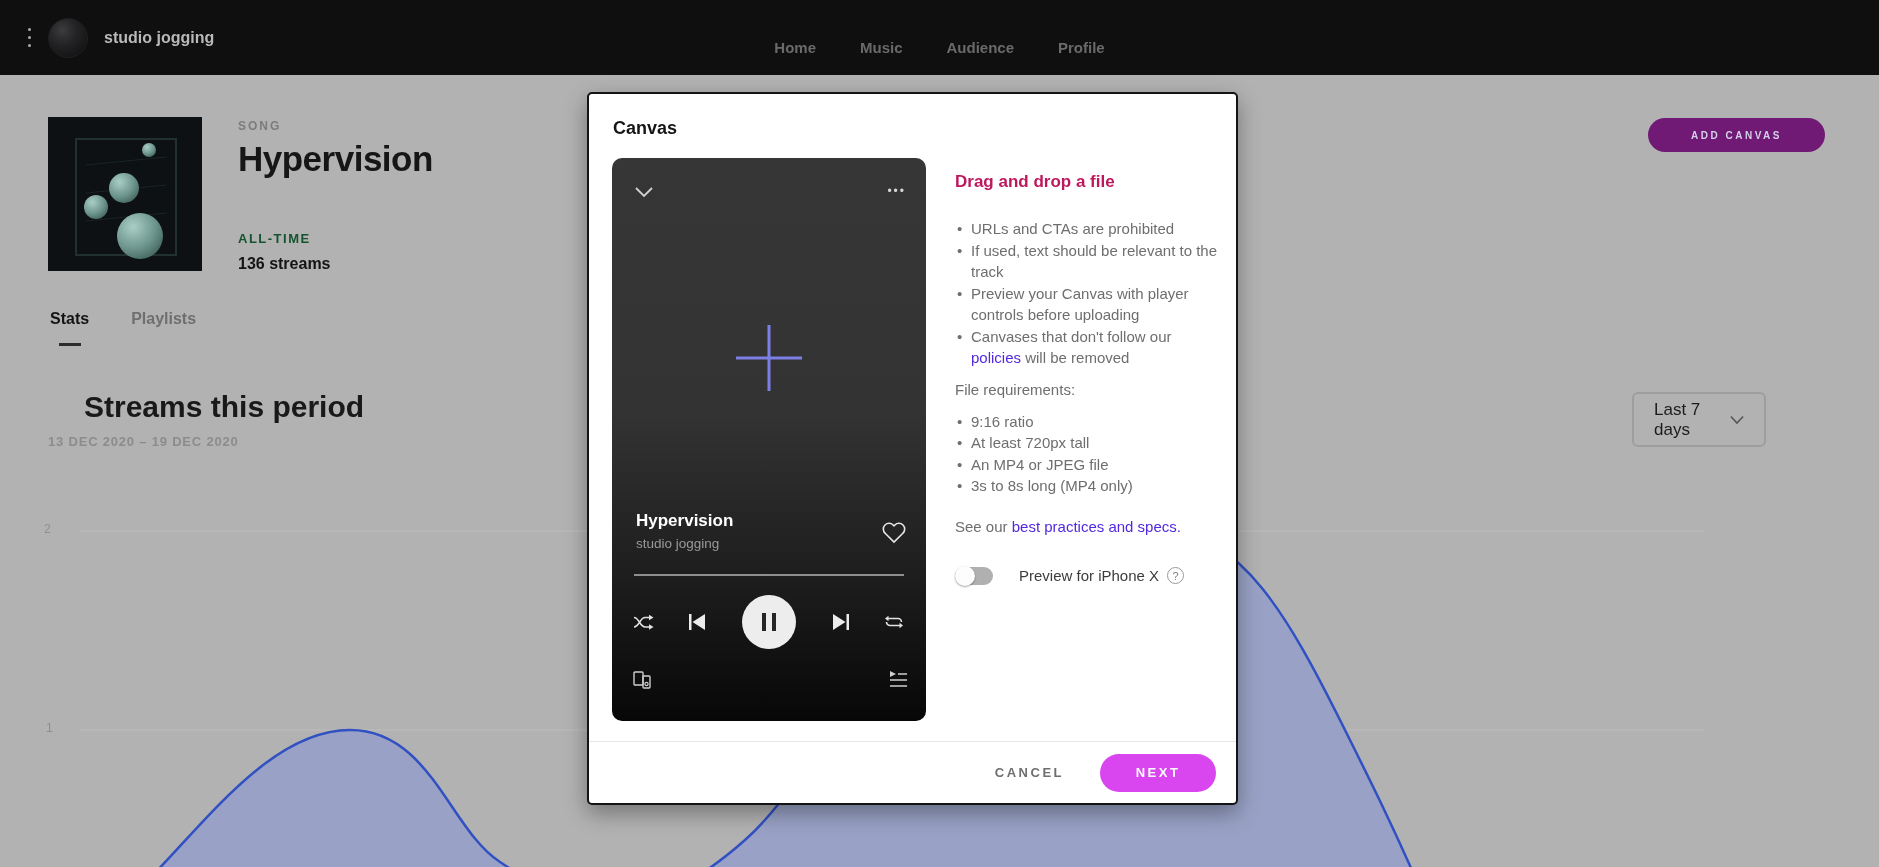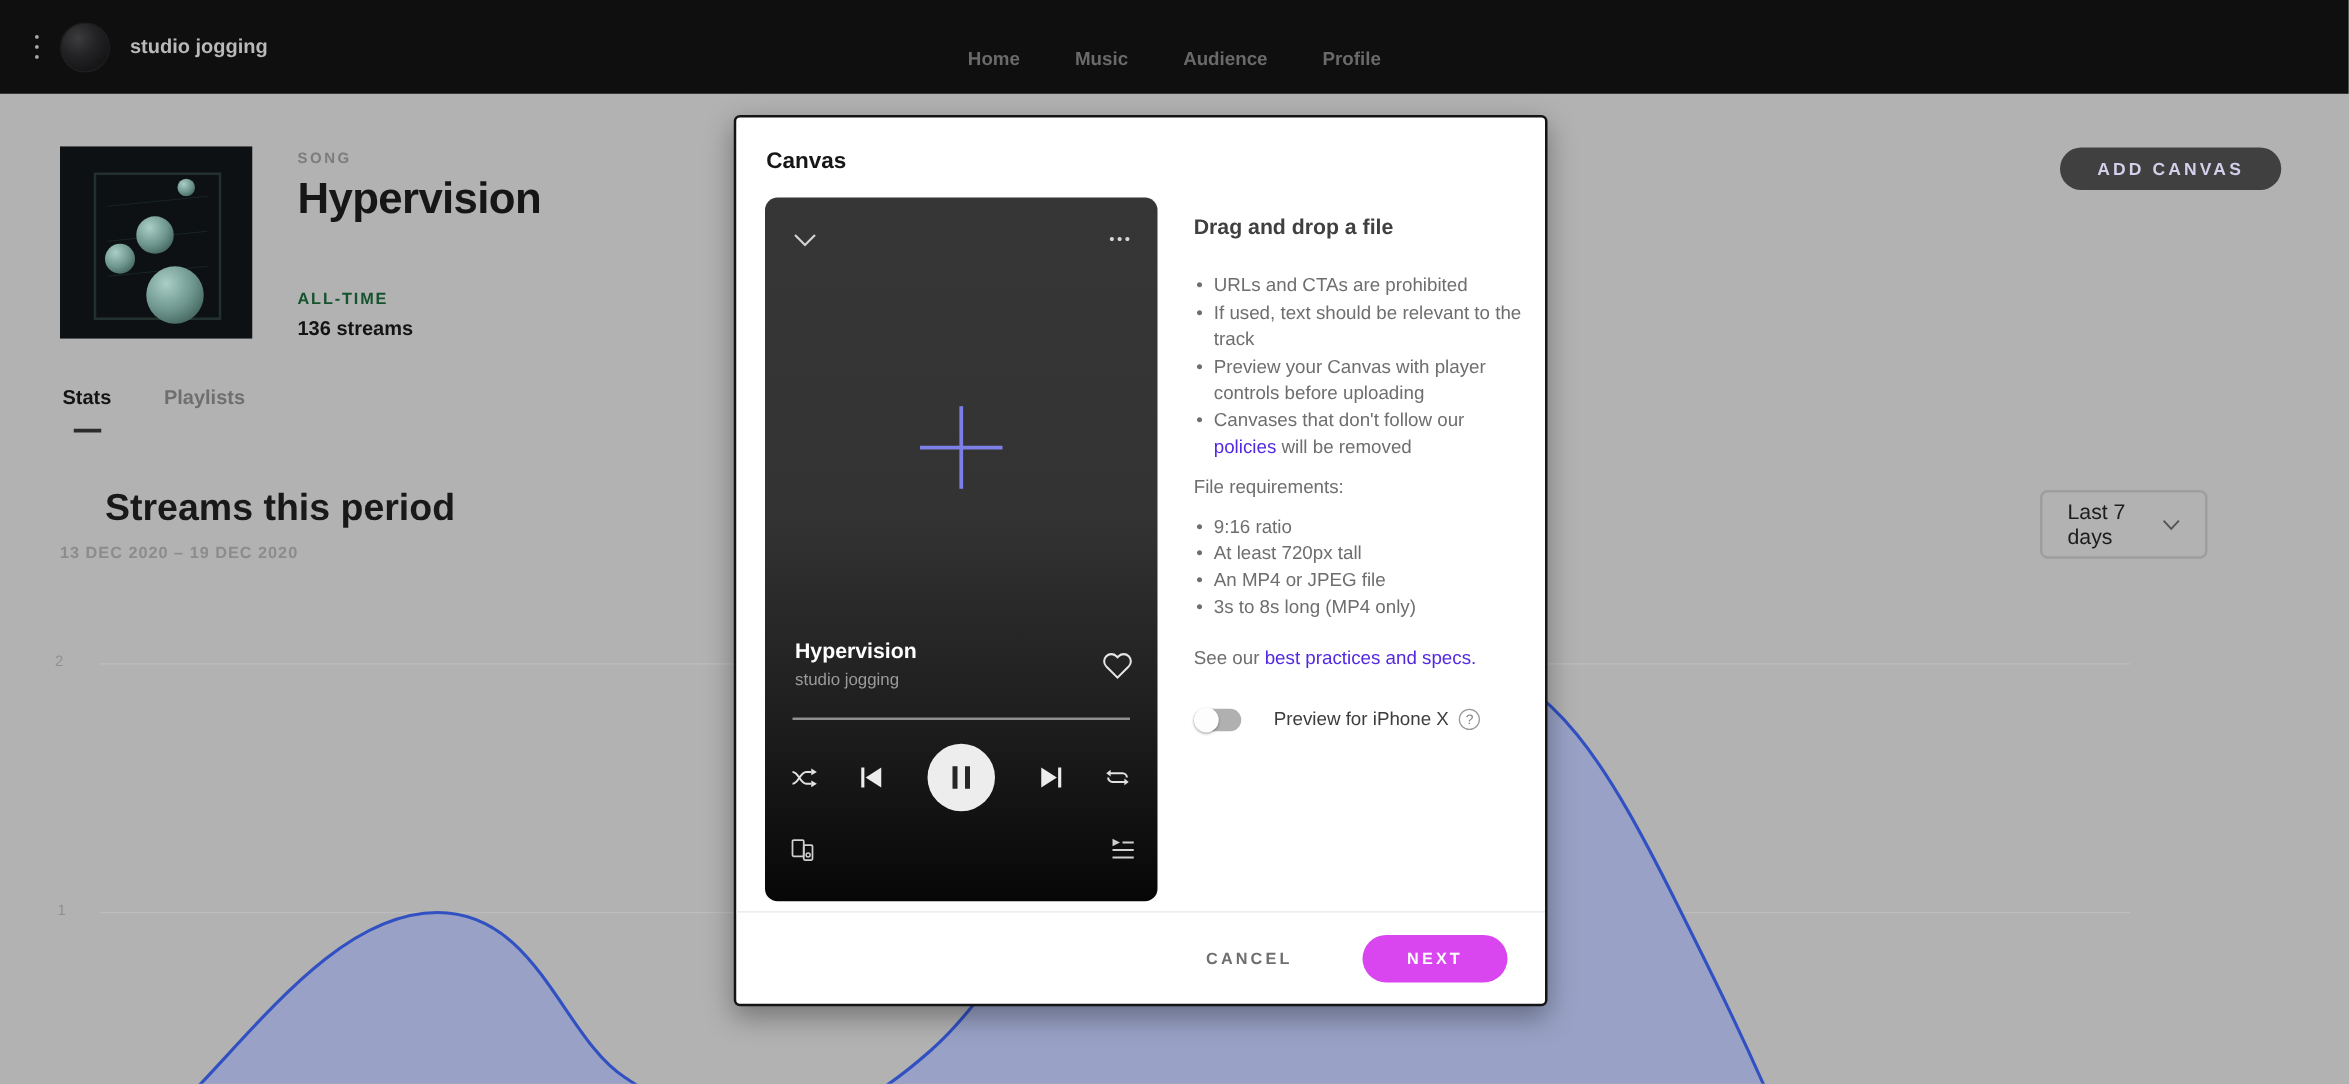--- a/index.html
+++ b/index.html
@@ -45,22 +45,22 @@
   .tab.active::after{ content:""; position:absolute; left:9px; top:33px; width:22px; height:3px; background:#2c2c2c;}
   .tab.inactive{ color:#6f6f6f; }
 
   
   .period-heading{ position:absolute; left:48px; top:390px; color:#191919; font-size:30px; font-weight:800; z-index:2;margin-left:36px;}
   .period-dates{ position:absolute; left:48px; top:434px; color:#8c8c8c; font-size:13px; font-weight:700; letter-spacing:0.8px; z-index:2;}
 
   
   .add-canvas-btn{
     position:absolute; left:1648px; top:118px; width:177px; height:34px; z-index:5;
-    background:#404040; border:none; border-radius:17px; cursor:pointer;
-    color:#d4cfea; font-size:14px; font-weight:700; letter-spacing:2.5px;
+    background:#701a75; border:none; border-radius:17px; cursor:pointer;
+    color:#d4cfea; font-size:10px; font-weight:700; letter-spacing:2.5px;
     font-family:"Liberation Sans", sans-serif;
   }
   .period-select{
     position:absolute; left:1632px; top:392px; width:134px; height:55px; z-index:5;
     border:2px solid #9e9e9e; border-radius:6px; display:flex; align-items:center;
     padding:0 20px; cursor:pointer; justify-content:space-between;
   }
   .period-select .value{ color:#1c1c1c; font-size:17px; }
 
   
@@ -99,43 +99,43 @@
     position:absolute; left:130px; top:437px; width:54px; height:54px; border-radius:50%;
     background:#ededed; display:flex; align-items:center; justify-content:center; gap:6px; cursor:pointer;
   }
   .pause-btn i{ width:4px; height:18px; background:#262626; display:block;}
   .bicon{ position:absolute; top:512px;}
   .bicon.devices{ left:20px;}
   .bicon.queue{ left:276px;}
 
   
   .panel{ position:absolute; left:366px; top:64px; width:262px;}
-  .panel-heading{ font-size:17px; font-weight:700; color:#404040; margin-top:14px;}
+  .panel-heading{ font-size:17px; font-weight:700; color:#be185d; margin-top:14px;}
   .rules{ list-style:none; margin-top:26px;}
   .rules li, .reqs li{
     position:relative; padding-left:16px; color:#6e6e6e; font-size:15px; line-height:21.5px;
   }
   .rules li::before, .reqs li::before{ content:"•"; position:absolute; left:2px; color:#6e6e6e;}
   .link{ color:#5228e0; cursor:pointer; text-decoration:none;}
   .req-label{ color:#6e6e6e; font-size:15px; margin-top:12px;}
   .reqs{ list-style:none; margin-top:13px;}
   .see-our{ color:#6e6e6e; font-size:15px; margin-top:21px;}
   .toggle-row{ display:flex; align-items:center; margin-top:32px;}
   .toggle{ width:38px; height:18px; border-radius:9px; background:#b0b0b0; position:relative; cursor:pointer; flex:0 0 auto;}
   .toggle .knob{ position:absolute; left:0px; top:-1px; width:20px; height:20px; border-radius:50%; background:#fdfdfd; box-shadow:0 1px 2px rgba(0,0,0,.35);}
   .toggle-label{ margin-left:26px; color:#3c3c3c; font-size:15px;}
   .help-icon{
     margin-left:8px; width:17px; height:17px; border-radius:50%; border:1px solid #9a9a9a;
     color:#828282; font-size:11px; display:flex; align-items:center; justify-content:center; cursor:pointer;
   }
 
   
   .modal-footer{
-    position:absolute; left:0; right:0; bottom:0; height:74px; border-top:1px solid #e7e7e7;
-    display:flex; align-items:center; justify-content:flex-end; gap:56px; padding-right:30px;
+    position:absolute; left:0; right:0; bottom:0; height:62px; border-top:1px solid #e7e7e7;
+    display:flex; align-items:center; justify-content:flex-end; gap:36px; padding-right:20px;
   }
   .cancel-btn{
     background:none; border:none; color:#6f6f6f; font-size:13px; font-weight:700; letter-spacing:2.5px;
     cursor:pointer; font-family:"Liberation Sans", sans-serif;
   }
   .next-btn{
     width:116px; height:38px; border:none; border-radius:19px; background:#d946ef;
     color:#fcfbfe; font-size:13px; font-weight:700; letter-spacing:2.5px; cursor:default;
     font-family:"Liberation Sans", sans-serif;
   }

